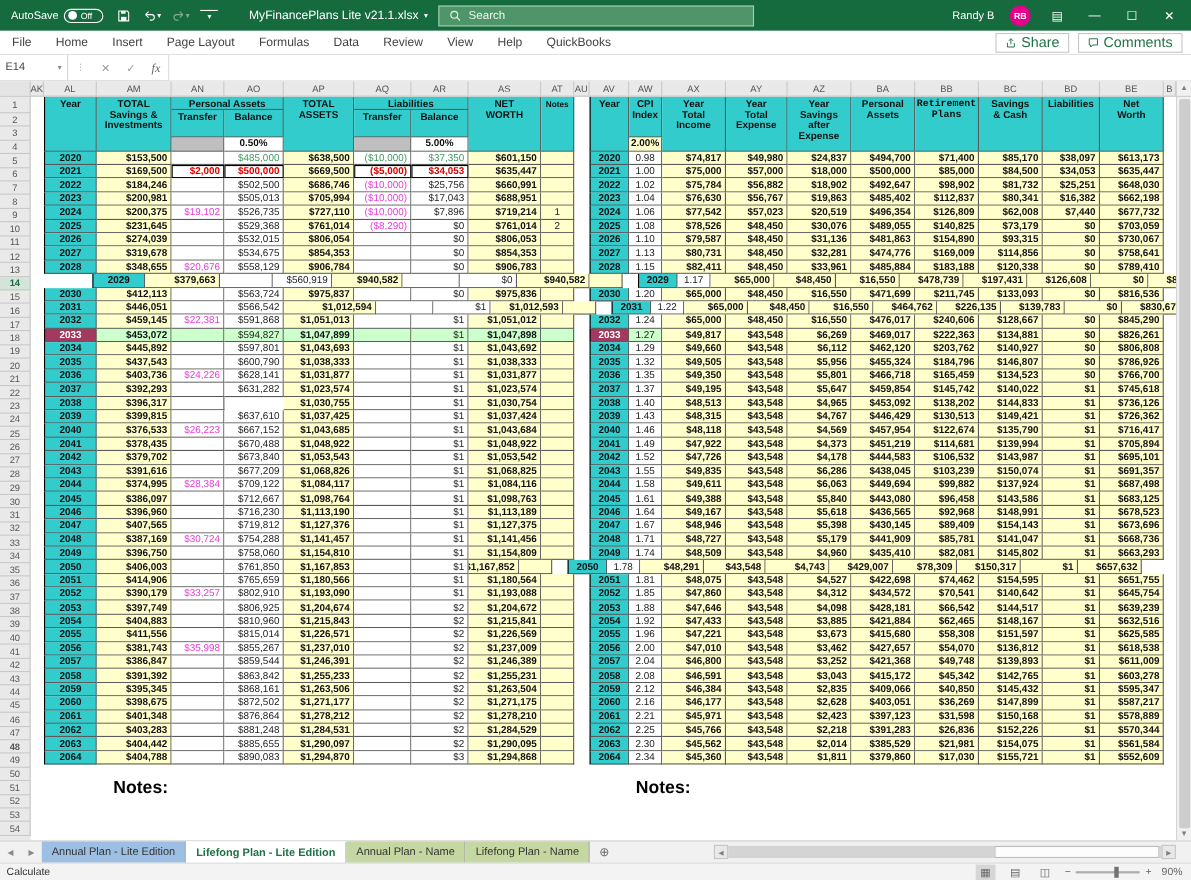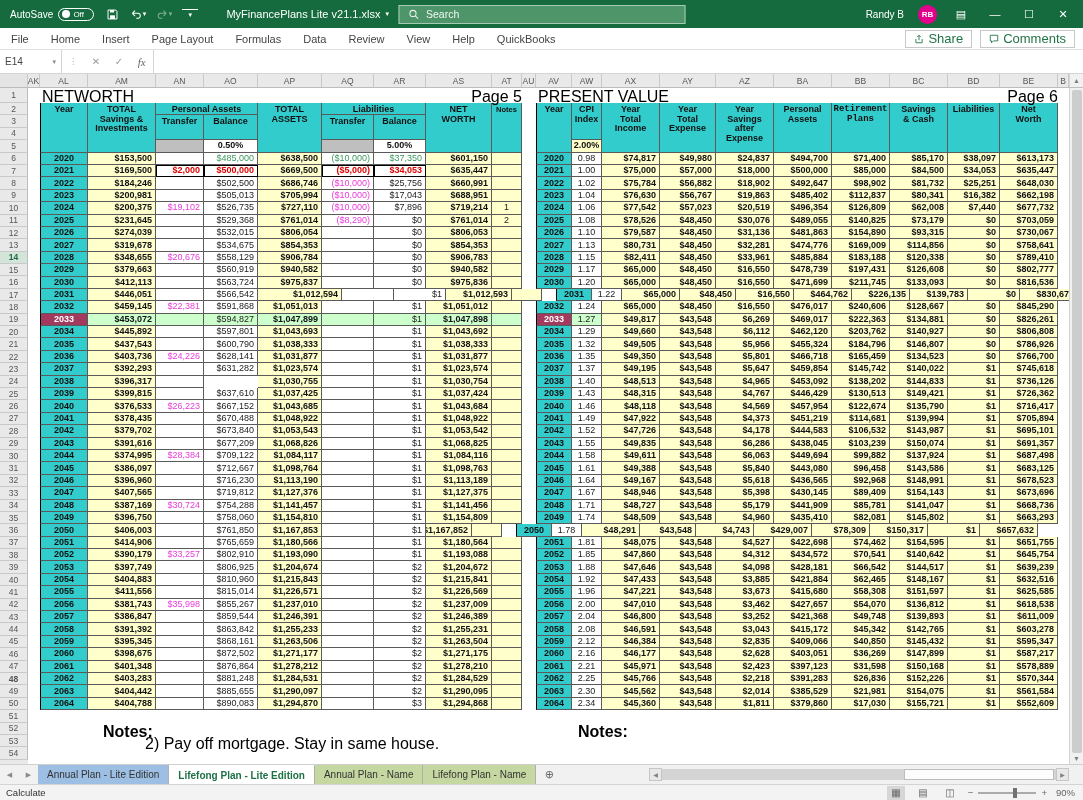--- a/index.html
+++ b/index.html
@@ -258,26 +258,20 @@
       <div class="rn" style="width: 28px; height: 12.4px;">47</div>
       <div class="rn" style="width: 28px; height: 12.4px; font-weight: bold;">48</div>
       <div class="rn" style="width: 28px; height: 12.4px;">49</div>
       <div class="rn" style="width: 28px; height: 12.4px;">50</div>
       <div class="rn" style="width: 28px; height: 12.4px;">51</div>
       <div class="rn" style="width: 28px; height: 12.4px;">52</div>
       <div class="rn" style="width: 28px; height: 12.4px;">53</div>
       <div class="rn" style="width: 28px; height: 12.4px;">54</div>
     </div>
   <div class="gridbody" id="gridBody">
-      <div class="titlerow">
-        <div class="" style="left: 14px; position: absolute;">NETWORTH</div>
-        <div class="" style="left: 400px; width: 94px; text-align: right; position: absolute;">Page 5</div>
-        <div class="" style="left: 510px; position: absolute;">PRESENT VALUE</div>
-        <div class="" style="left: 936px; width: 94px; text-align: right; position: absolute;">Page 6</div>
-      </div>
       <div class="grow" style="height: 49.6px;">
         <div class="cell" style="width: 12px; height: 49.6px;"></div>
         <div class="hdrcell tc bg-teal bl" style="width: 48px; height: 49.6px;">
           <div>Year</div>
         </div>
         <div class="hdrcell tc bg-teal" style="width: 68px; height: 49.6px;">
           <div>TOTAL</div>
           <div>Savings &amp;</div>
           <div>Investments</div>
         </div>
@@ -583,21 +577,21 @@
         <div class="cell tc num bg-yellow" style="width: 58px; height: 12.4px;">$82,411</div>
         <div class="cell tc num bg-yellow" style="width: 56px; height: 12.4px;">$48,450</div>
         <div class="cell tc num bg-yellow" style="width: 58px; height: 12.4px;">$33,961</div>
         <div class="cell tc num bg-yellow" style="width: 58px; height: 12.4px;">$485,884</div>
         <div class="cell tc num bg-yellow" style="width: 58px; height: 12.4px;">$183,188</div>
         <div class="cell tc num bg-yellow" style="width: 58px; height: 12.4px;">$120,338</div>
         <div class="cell tc num bg-yellow" style="width: 52px; height: 12.4px;">$0</div>
         <div class="cell tc num bg-yellow" style="width: 58px; height: 12.4px;">$789,410</div>
         <div class="cell" style="width: 11px; height: 12.4px;"></div>
       </div>
-      <div class="grow" style="height: 12.4px;">
+      <div class="grow" style="height: 12.4px; padding-left: 44px;">
         <div class="cell" style="width: 12px; height: 12.4px;"></div>
         <div class="cell tc bl num ctr bg-teal" style="width: 48px; height: 12.4px;">2029</div>
         <div class="cell tc num bg-yellow" style="width: 68px; height: 12.4px;">$379,663</div>
         <div class="cell tc num plain bg-white" style="width: 48px; height: 12.4px;"></div>
         <div class="cell tc num plain bg-white" style="width: 54px; height: 12.4px;">$560,919</div>
         <div class="cell tc num bg-yellow" style="width: 64px; height: 12.4px;">$940,582</div>
         <div class="cell tc num plain bg-white" style="width: 52px; height: 12.4px;"></div>
         <div class="cell tc num plain bg-white" style="width: 52px; height: 12.4px;">$0</div>
         <div class="cell tc num bg-yellow" style="width: 66px; height: 12.4px;">$940,582</div>
         <div class="cell tc num plain ctr bg-yellow" style="width: 30px; height: 12.4px;"></div>
@@ -1449,21 +1443,20 @@
         <div class="cell tc num bg-yellow" style="width: 58px; height: 12.4px;">$1,811</div>
         <div class="cell tc num bg-yellow" style="width: 58px; height: 12.4px;">$379,860</div>
         <div class="cell tc num bg-yellow" style="width: 58px; height: 12.4px;">$17,030</div>
         <div class="cell tc num bg-yellow" style="width: 58px; height: 12.4px;">$155,721</div>
         <div class="cell tc num bg-yellow" style="width: 52px; height: 12.4px;">$1</div>
         <div class="cell tc num bg-yellow" style="width: 58px; height: 12.4px;">$552,609</div>
         <div class="cell" style="width: 11px; height: 12.4px;"></div>
       </div>
       <div class="notesarea" style="position: relative; height: 49.6px;">
         <div class="" style="position: absolute; left: 75px; top: 12.4px; font-weight: bold;">Notes:</div>
-        <div class="" style="position: absolute; left: 117px; top: 24.8px;">2) Pay off mortgage.  Stay in same house.</div>
         <div class="" style="position: absolute; left: 550px; top: 12.4px; font-weight: bold;">Notes:</div>
       </div>
     </div>
   <div class="vscroll">
     <div class="vthumb"></div>
     <div style="padding-bottom:2px;">▼</div>
   </div>
 </div>
 
 <div class="tabsbar">

